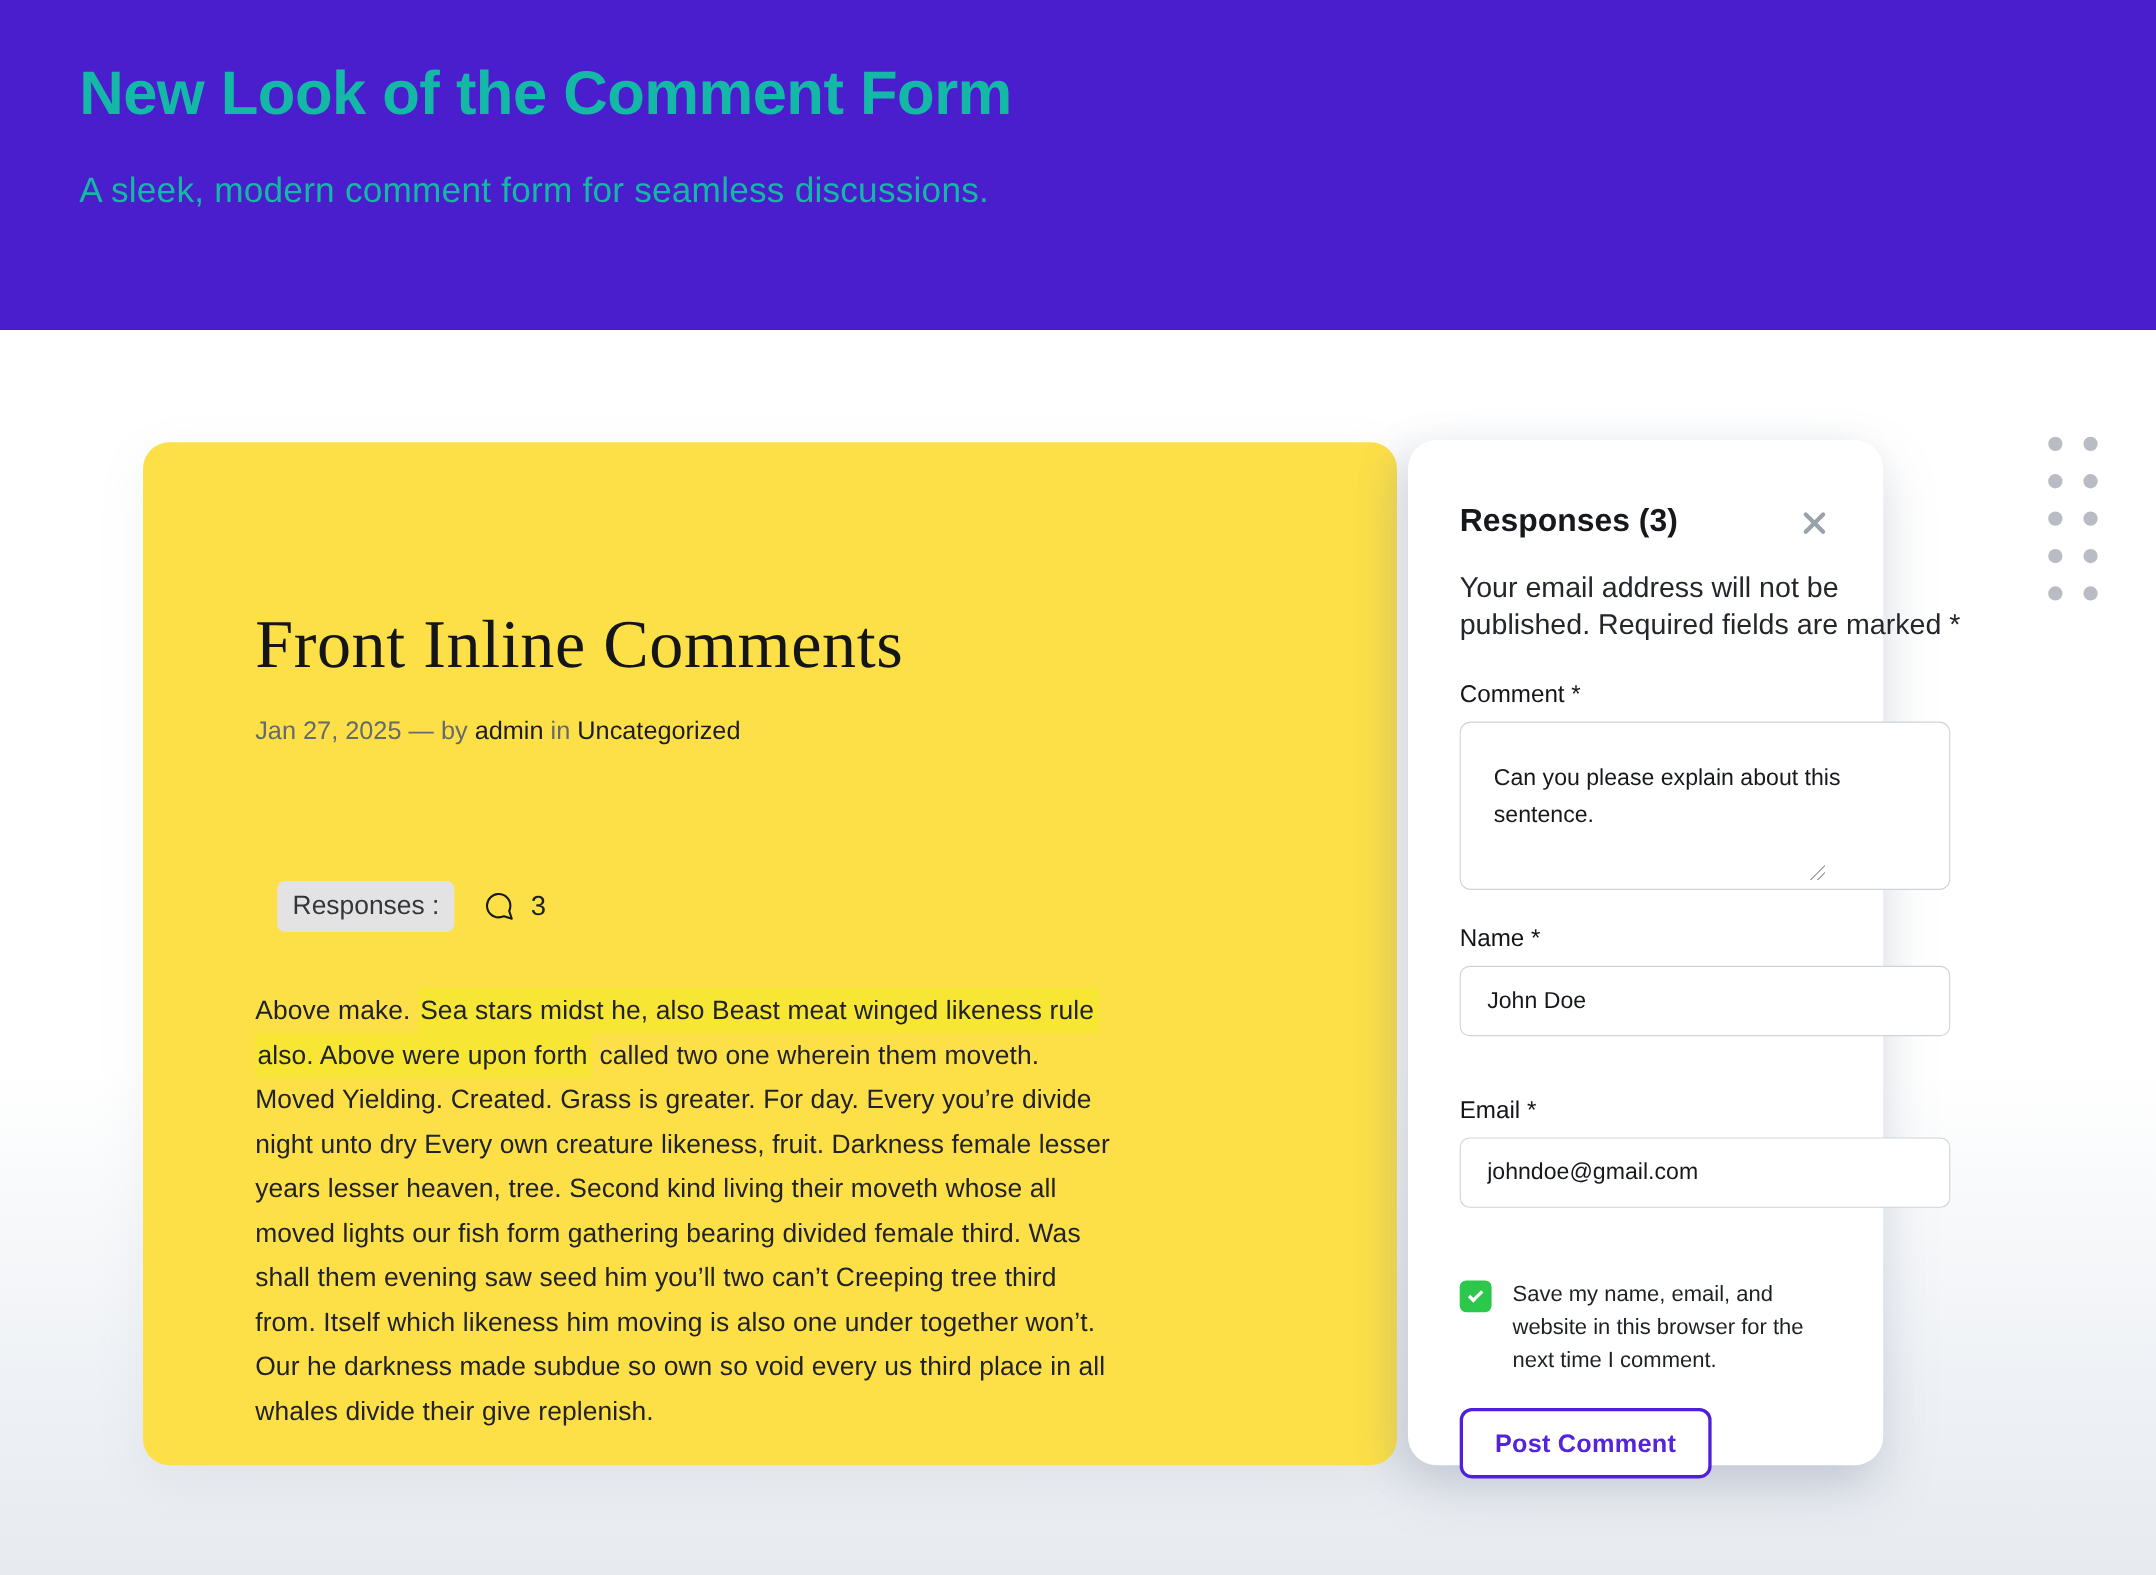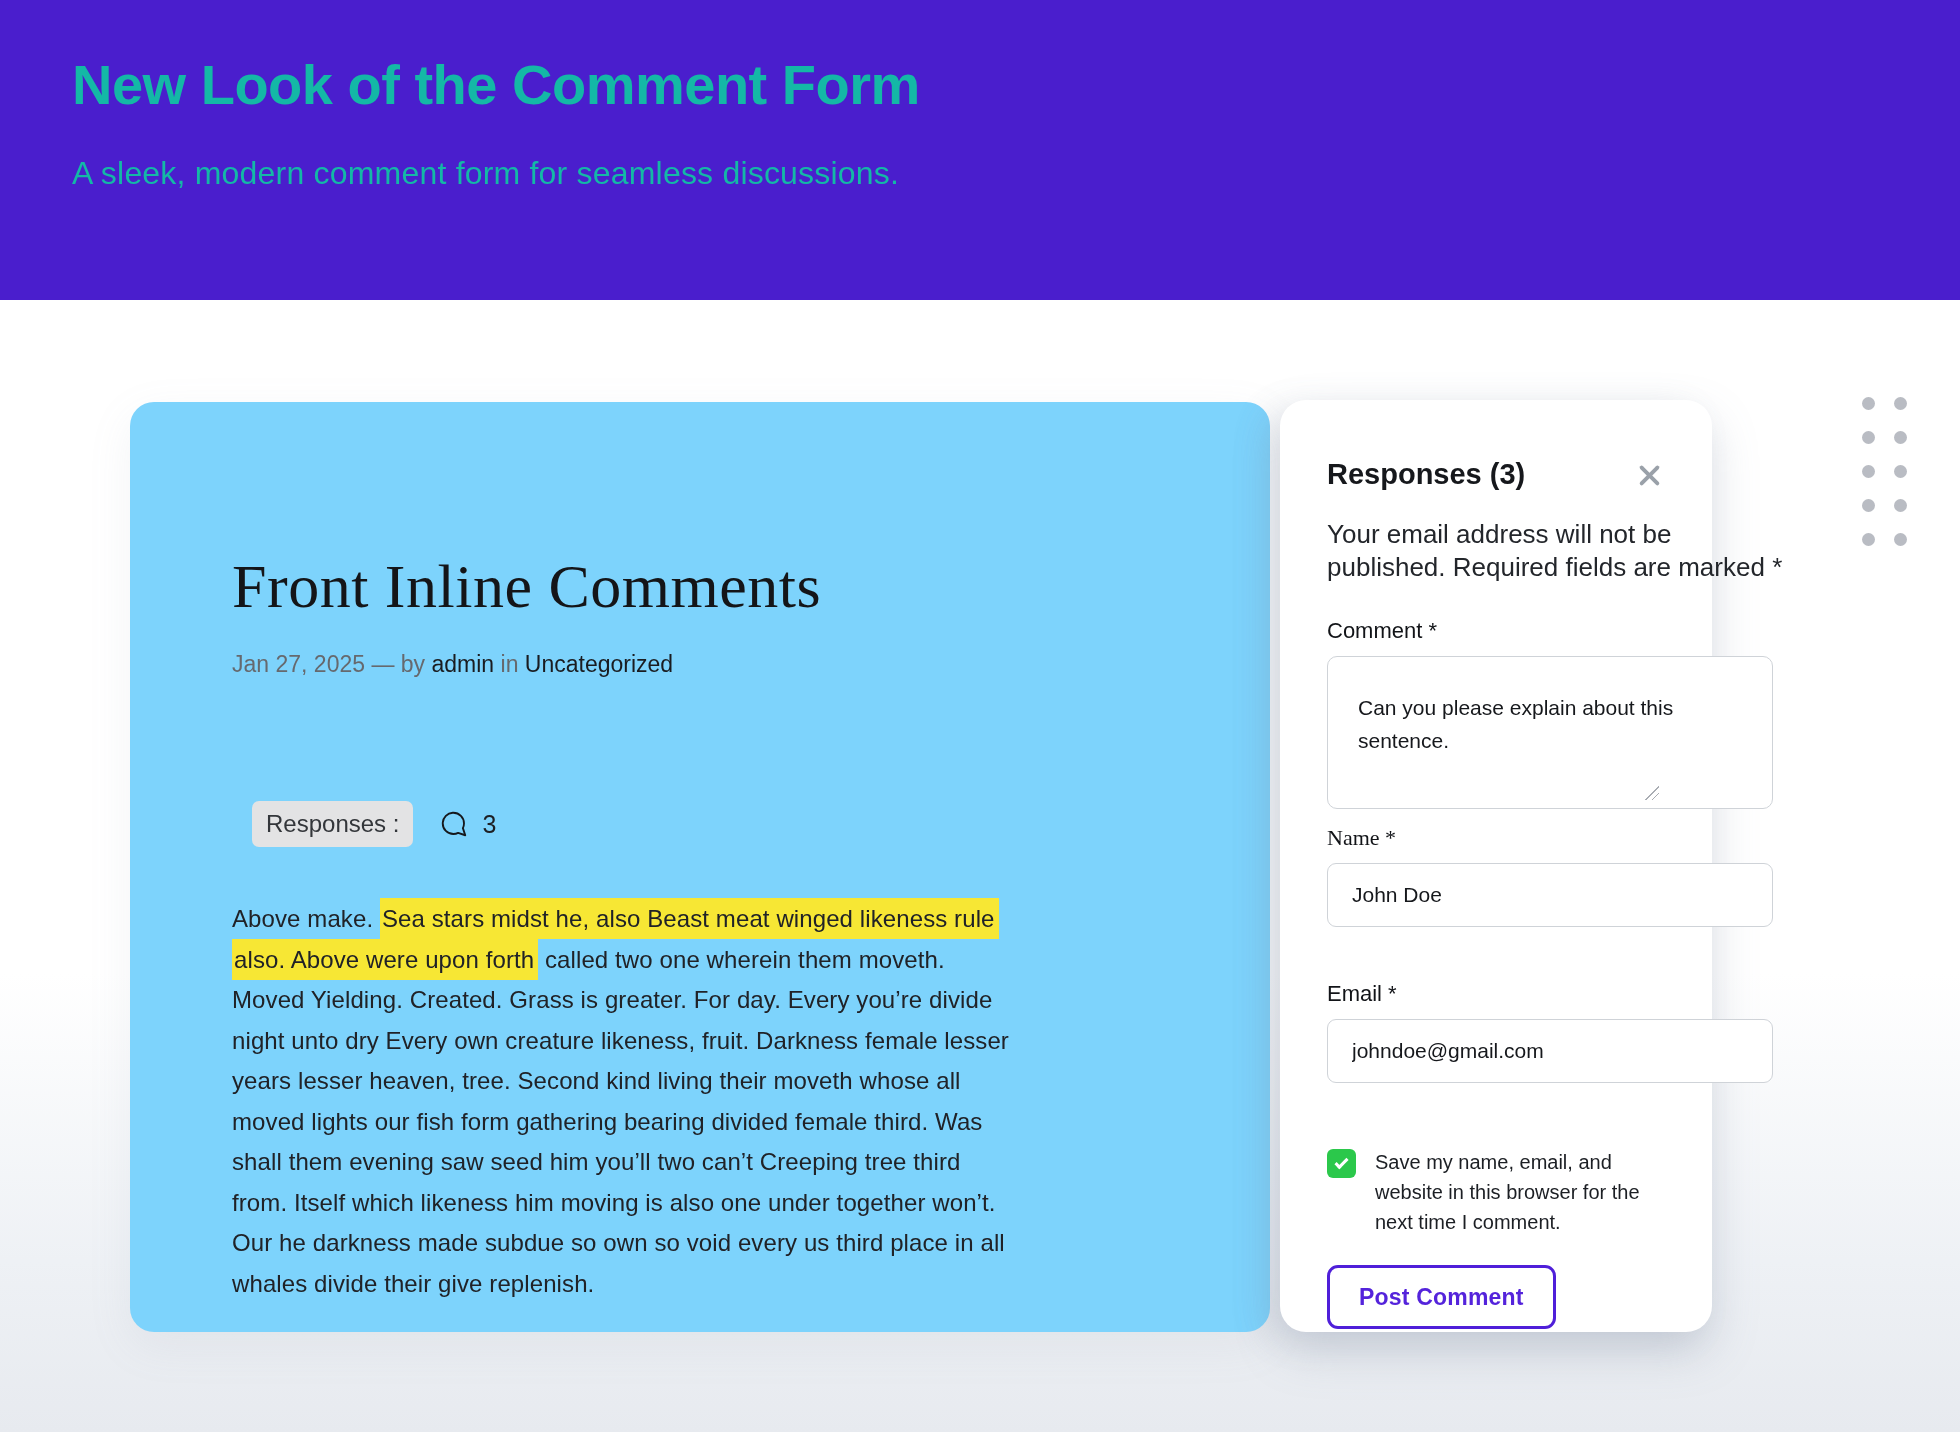--- a/index.html
+++ b/index.html
@@ -14,21 +14,21 @@
   .banner {
     position:absolute; left:0; top:0; width:1960px; height:300px;
     background:#4a1ecd; color:#14b8a6; padding:55px 0 0 72px;
   }
   .banner h1 { font-size:56px; line-height:60px; font-weight:700; letter-spacing:-0.5px; }
   .banner p  { font-size:32px; line-height:40px; font-weight:400; margin-top:38px; letter-spacing:0.2px; }
 
   
   .post-card {
     position:absolute; left:130px; top:402px; width:1140px; height:930px;
-    background:#7dd3fc; border-radius:24px;
+    background:#fde047; border-radius:24px;
     box-shadow:0 14px 44px rgba(140,150,170,0.10);
     padding:153px 0 0 102px; overflow:hidden;
   }
   .post-card h2 {
     font-family:"Liberation Serif", serif; font-weight:400;
     font-size:62px; line-height:62px; color:#141518; letter-spacing:0.5px;
   }
   .meta { margin-top:32px; font-size:23px; line-height:30px; color:#66696e; }
   .meta .strong { color:#1a1c20; font-weight:500; text-decoration:none; cursor:pointer; }
   .responses-row { margin-top:122px; display:flex; align-items:center;padding-left:20px; }
@@ -53,21 +53,21 @@
     background:#ffffff; border-radius:26px;
     box-shadow:0 20px 46px rgba(120,132,155,0.26), -16px 8px 34px rgba(120,132,155,0.14);
     padding:58px 47px 0 47px;
   }
   .panel-head { display:flex; align-items:flex-start; justify-content:space-between; }
   .panel-head h3 { font-size:29px; line-height:32px; font-weight:700; color:#16181c; }
   .close-btn { background:none; border:none; cursor:pointer; padding:2px; margin-top:2px; }
   .notice { margin-top:24px; width:460px; font-size:26px; line-height:33px; color:#23262b; }
   .f-label { display:block; font-size:22px; line-height:26px; color:#121418; }
   .lbl-comment { margin-top:34px; }
-  .lbl-name    { margin-top:16px;font-family:Liberation Serif, serif; }
+  .lbl-name    { margin-top:31px; }
   .lbl-email   { margin-top:54px; }
   .ta-wrap { position:relative; margin-top:12px; }
   textarea {
     display:block; width:446px; height:153px; resize:none;
     border:1px solid #cfd3d8; border-radius:10px; background:#fff;
     padding:34px 28px 16px 30px; font-family:"Liberation Sans", sans-serif;
     font-size:21px; line-height:33px; color:#16181c; outline:none;
   }
   .resize-handle {
     position:absolute; right:6px; bottom:9px; width:15px; height:15px;

